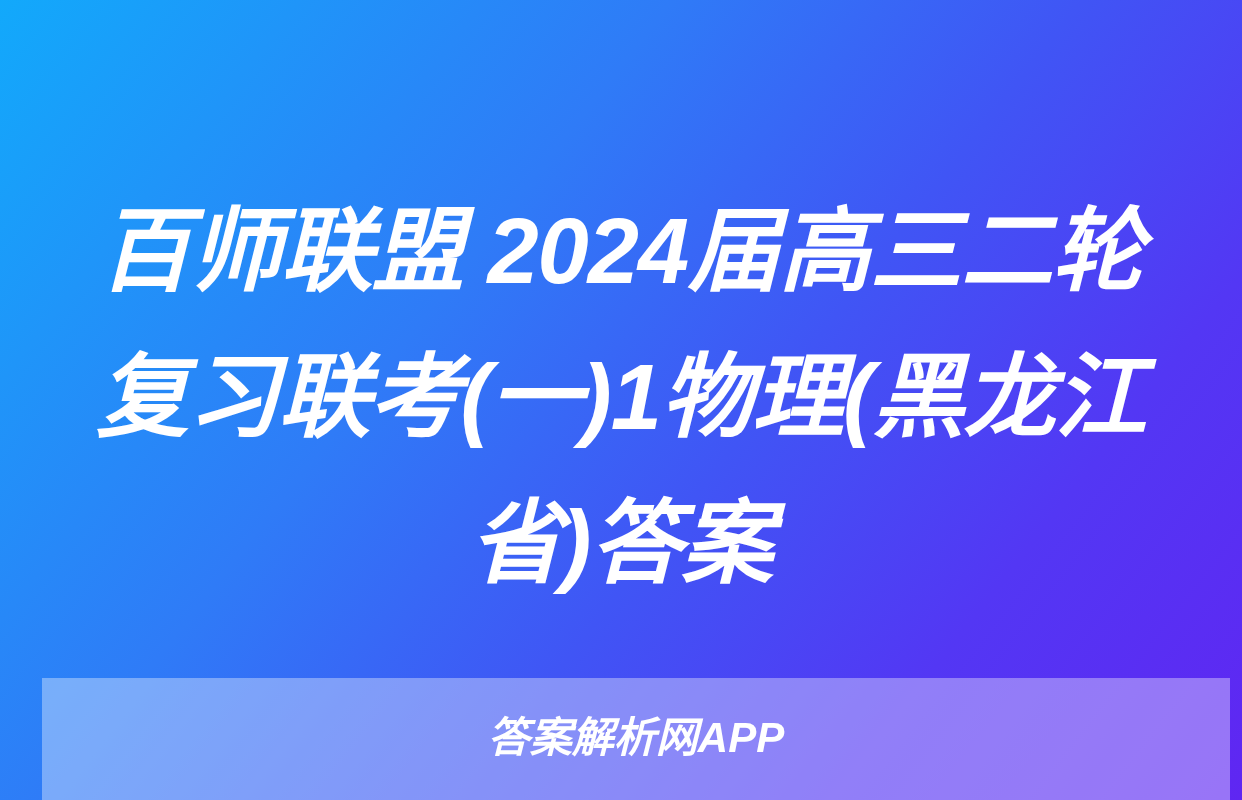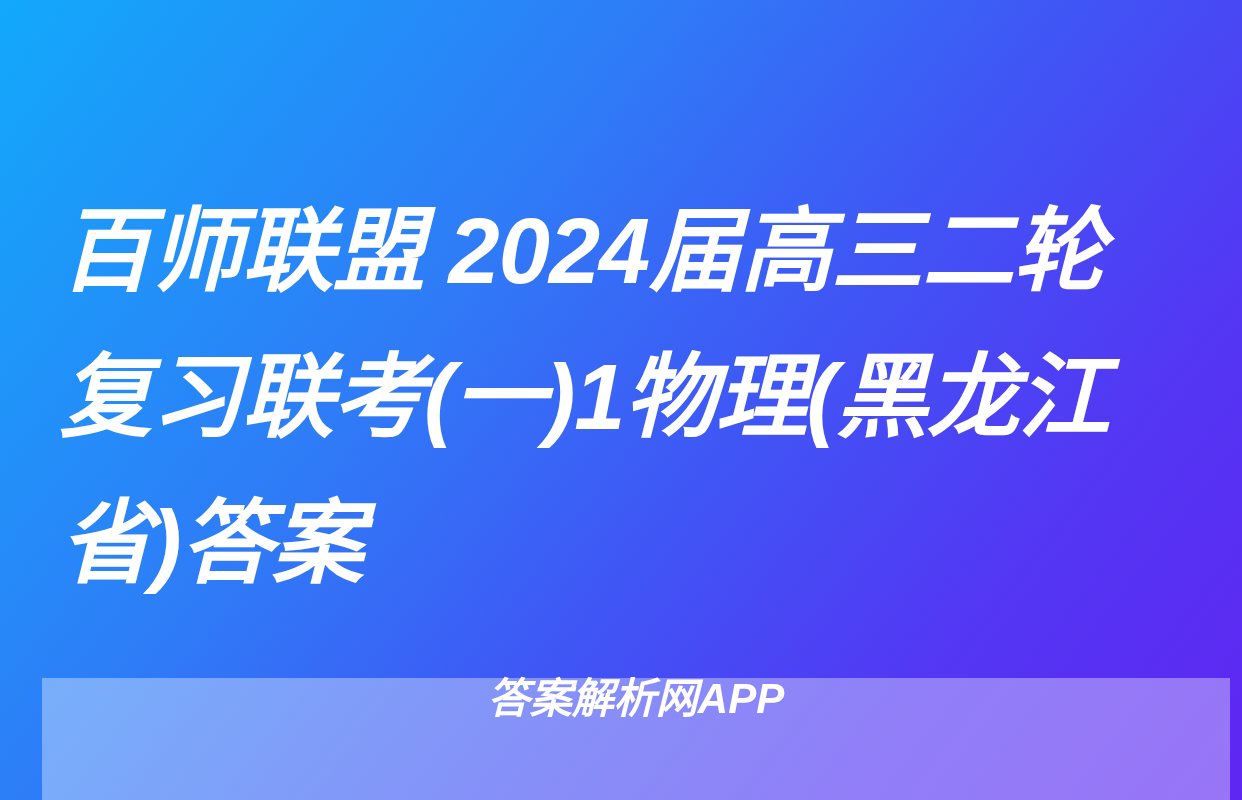--- a/index.html
+++ b/index.html
@@ -36,34 +36,35 @@
 
   #title-text {
     display: block;
     color: #ffffff;
     font-size: 92px;
     line-height: 146px;
     font-weight: 700;
     font-style: italic;
     letter-spacing: -1px;
     word-break: break-all;
-    text-align: left;
+    text-align: center;
     margin: 0;
     -webkit-font-smoothing: antialiased;
   }
 
   
   #watermark-band {
     position: absolute;
     left: 0;
     right: 12px;
     top: 678px;
     height: 122px;
     background: rgba(255, 255, 255, 0.36);
     display: flex;
+    align-items: center;
     justify-content: center;
     margin-left: 42px;
   }
 
   #watermark-text {
     color: #ffffff;
     font-size: 42px;
     font-weight: 700;
     font-style: italic;
     letter-spacing: 0px;

